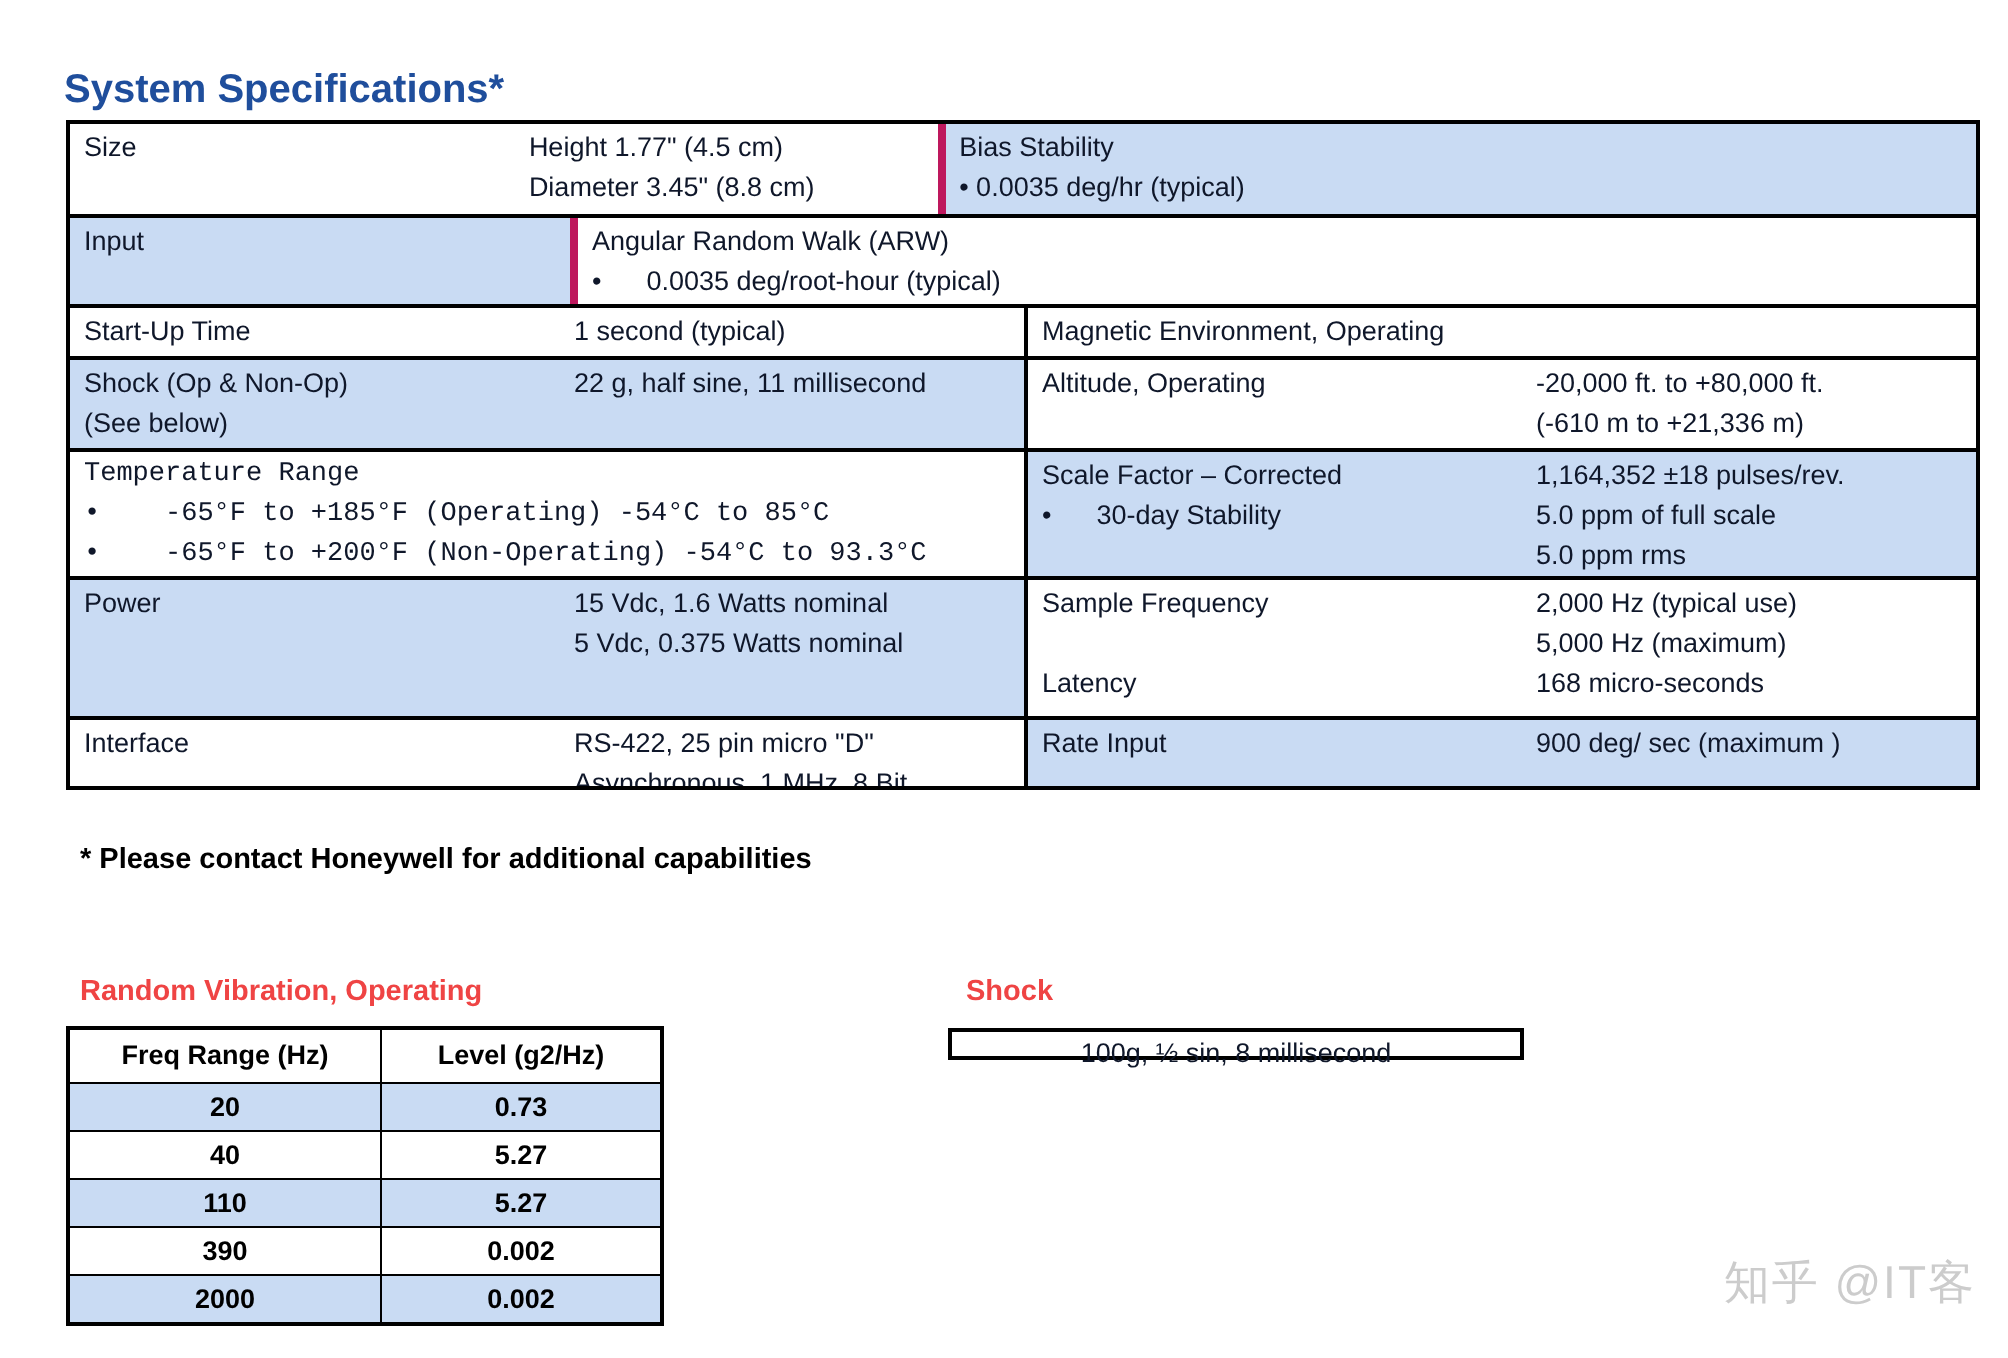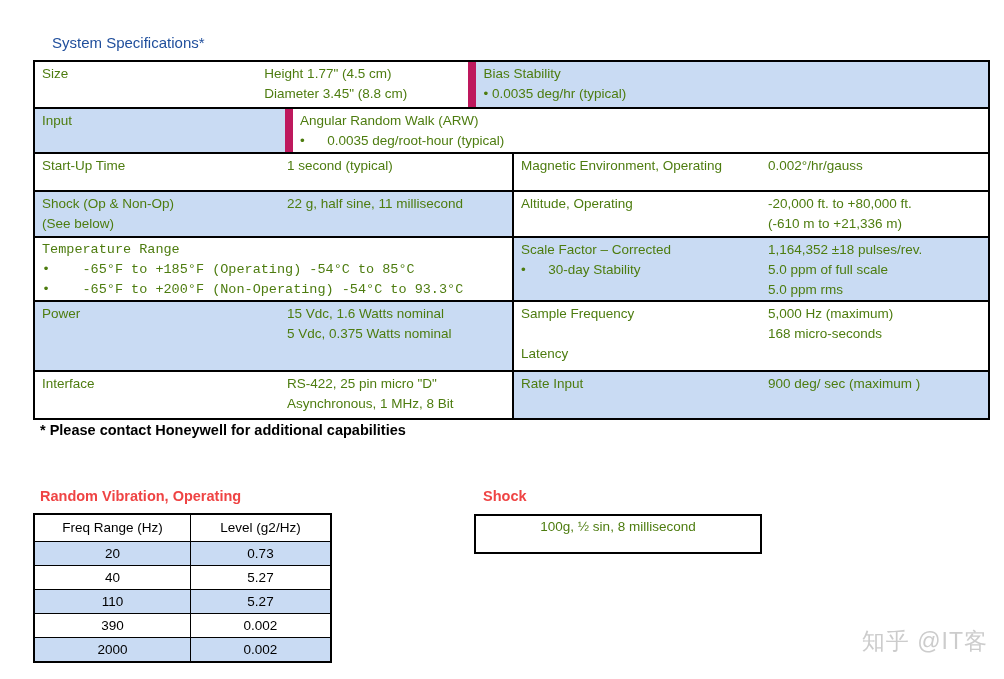--- a/index.html
+++ b/index.html
@@ -5,75 +5,75 @@
   html, body {
     margin: 0; padding: 0;
     width: 1004px; height: 679px;
     background: #ffffff;
     font-family: "Liberation Sans", sans-serif;
     overflow: hidden;
   }
   .page { position: relative; width: 1004px; height: 679px; background: #fff; }
 
   .doc-title {
-    position: absolute; left: 52px; top: 34px;
-    font-size: 15px; font-weight: normal; color: #1f4e9c;
+    position: absolute; left: 32px; top: 34px;
+    font-size: 20px; font-weight: bold; color: #1f4e9c;
   }
 
   
   .spec-table {
     position: absolute; left: 33px; top: 60px; width: 957px;
     border: 2px solid #000; box-sizing: border-box;
     background: #fff;
   }
   .spec-row { display: flex; border-bottom: 2px solid #000; box-sizing: border-box; }
   .spec-row:last-child { border-bottom: none; }
   .cell { box-sizing: border-box; padding: 2px 4px 0 7px; overflow: hidden; }
   .c1 { width: 250px; }
   .c2 { width: 227px; padding-left: 2px; }
   .c3 { width: 254px; border-left: 2px solid #000; }
   .c4 { width: 222px; padding-left: 2px; }
   .left-span  { width: 477px; font-family: Liberation Mono, monospace; }
-  .right-span { width: 572px; border-left: 8px solid #be185d; }
+  .right-span { width: 572px; border-left: 4px solid #be185d; }
   .shaded { background: #c9dbf3; }
   .line {
-    font-size: 13.5px; line-height: 20px; color: #4d7c0f;
+    font-size: 13.5px; line-height: 20px; color: #0f172a;
     white-space: pre-wrap; min-height: 20px;
   }
   .gap-line { margin-top: 20px; }
 
   
   .footnote {
     position: absolute; left: 40px; top: 422px;
     font-size: 14.5px; font-weight: bold; color: #000;
   }
 
   
   .section-title { position: absolute; font-size: 14.5px; font-weight: bold; color: #ef4444; }
   .vib-title   { left: 40px;  top: 488px; }
   .shock-title { left: 483px; top: 488px; }
 
   
   .vib-table {
     position: absolute; left: 33px; top: 513px; width: 299px;
-    border: 2px solid #000; box-sizing: border-box; background: #fff;
+    border: 2px solid #000; box-sizing: border-box; background: #fff; font-weight: bold;
   }
   .vib-row { display: flex; height: 24px; border-top: 1px solid #000; box-sizing: border-box; }
   .vib-row.header { height: 26px; border-top: none; }
   .vib-cell {
     box-sizing: border-box; text-align: center;
     font-size: 13.5px; color: #000; line-height: 23px; overflow: hidden;
   }
   .vib-row.header .vib-cell { line-height: 25px; }
   .vib-c1 { width: 156px; border-right: 1px solid #000; }
   .vib-c2 { flex: 1; }
 
   
   .shock-table {
-    position: absolute; left: 474px; top: 514px; width: 288px; height: 40px;
+    position: absolute; left: 474px; top: 514px; width: 288px; height: 16px;
     border: 2px solid #000; box-sizing: border-box; background: #fff;
     text-align: center;
   }
   .shock-table .line { line-height: 22px; }
 
   
   .watermark {
     position: absolute; right: 16px; top: 626px;
     font-size: 23px; color: #cccccc; letter-spacing: 1px;
     text-shadow: 0 1px 0 #ffffff;
@@ -105,32 +105,29 @@
     <div class="spec-row" style="height:45px">
       <div class="cell c1 shaded">
         <div class="line">Input</div>
       </div>
       <div class="cell right-span">
         <div class="line">Angular Random Walk (ARW)</div>
         <div class="line">•      0.0035 deg/root-hour (typical)</div>
       </div>
     </div>
 
-    <div class="spec-row" style="height:38px">
+    <div class="spec-row" style="height:26px">
       <div class="cell c1">
         <div class="line">Start-Up Time</div>
       </div>
       <div class="cell c2">
         <div class="line">1 second (typical)</div>
       </div>
       <div class="cell c3">
         <div class="line">Magnetic Environment, Operating</div>
-      </div>
-      <div class="cell c4">
-        <div class="line">0.002°/hr/gauss</div>
       </div>
     </div>
 
     <div class="spec-row" style="height:46px">
       <div class="cell c1 shaded">
         <div class="line">Shock (Op &amp; Non-Op)</div>
         <div class="line">(See below)</div>
       </div>
       <div class="cell c2 shaded">
         <div class="line">22 g, half sine, 11 millisecond</div>
@@ -167,26 +164,27 @@
       </div>
       <div class="cell c2 shaded">
         <div class="line">15 Vdc, 1.6 Watts nominal</div>
         <div class="line">5 Vdc, 0.375 Watts nominal</div>
       </div>
       <div class="cell c3">
         <div class="line">Sample Frequency</div>
         <div class="line gap-line">Latency</div>
       </div>
       <div class="cell c4">
+        <div class="line">2,000 Hz (typical use)</div>
         <div class="line">5,000 Hz (maximum)</div>
         <div class="line">168 micro-seconds</div>
       </div>
     </div>
 
-    <div class="spec-row" style="height:46px">
+    <div class="spec-row" style="height:33px">
       <div class="cell c1">
         <div class="line">Interface</div>
       </div>
       <div class="cell c2">
         <div class="line">RS-422, 25 pin micro "D"</div>
         <div class="line">Asynchronous, 1 MHz, 8 Bit</div>
       </div>
       <div class="cell c3 shaded">
         <div class="line">Rate Input</div>
       </div>

